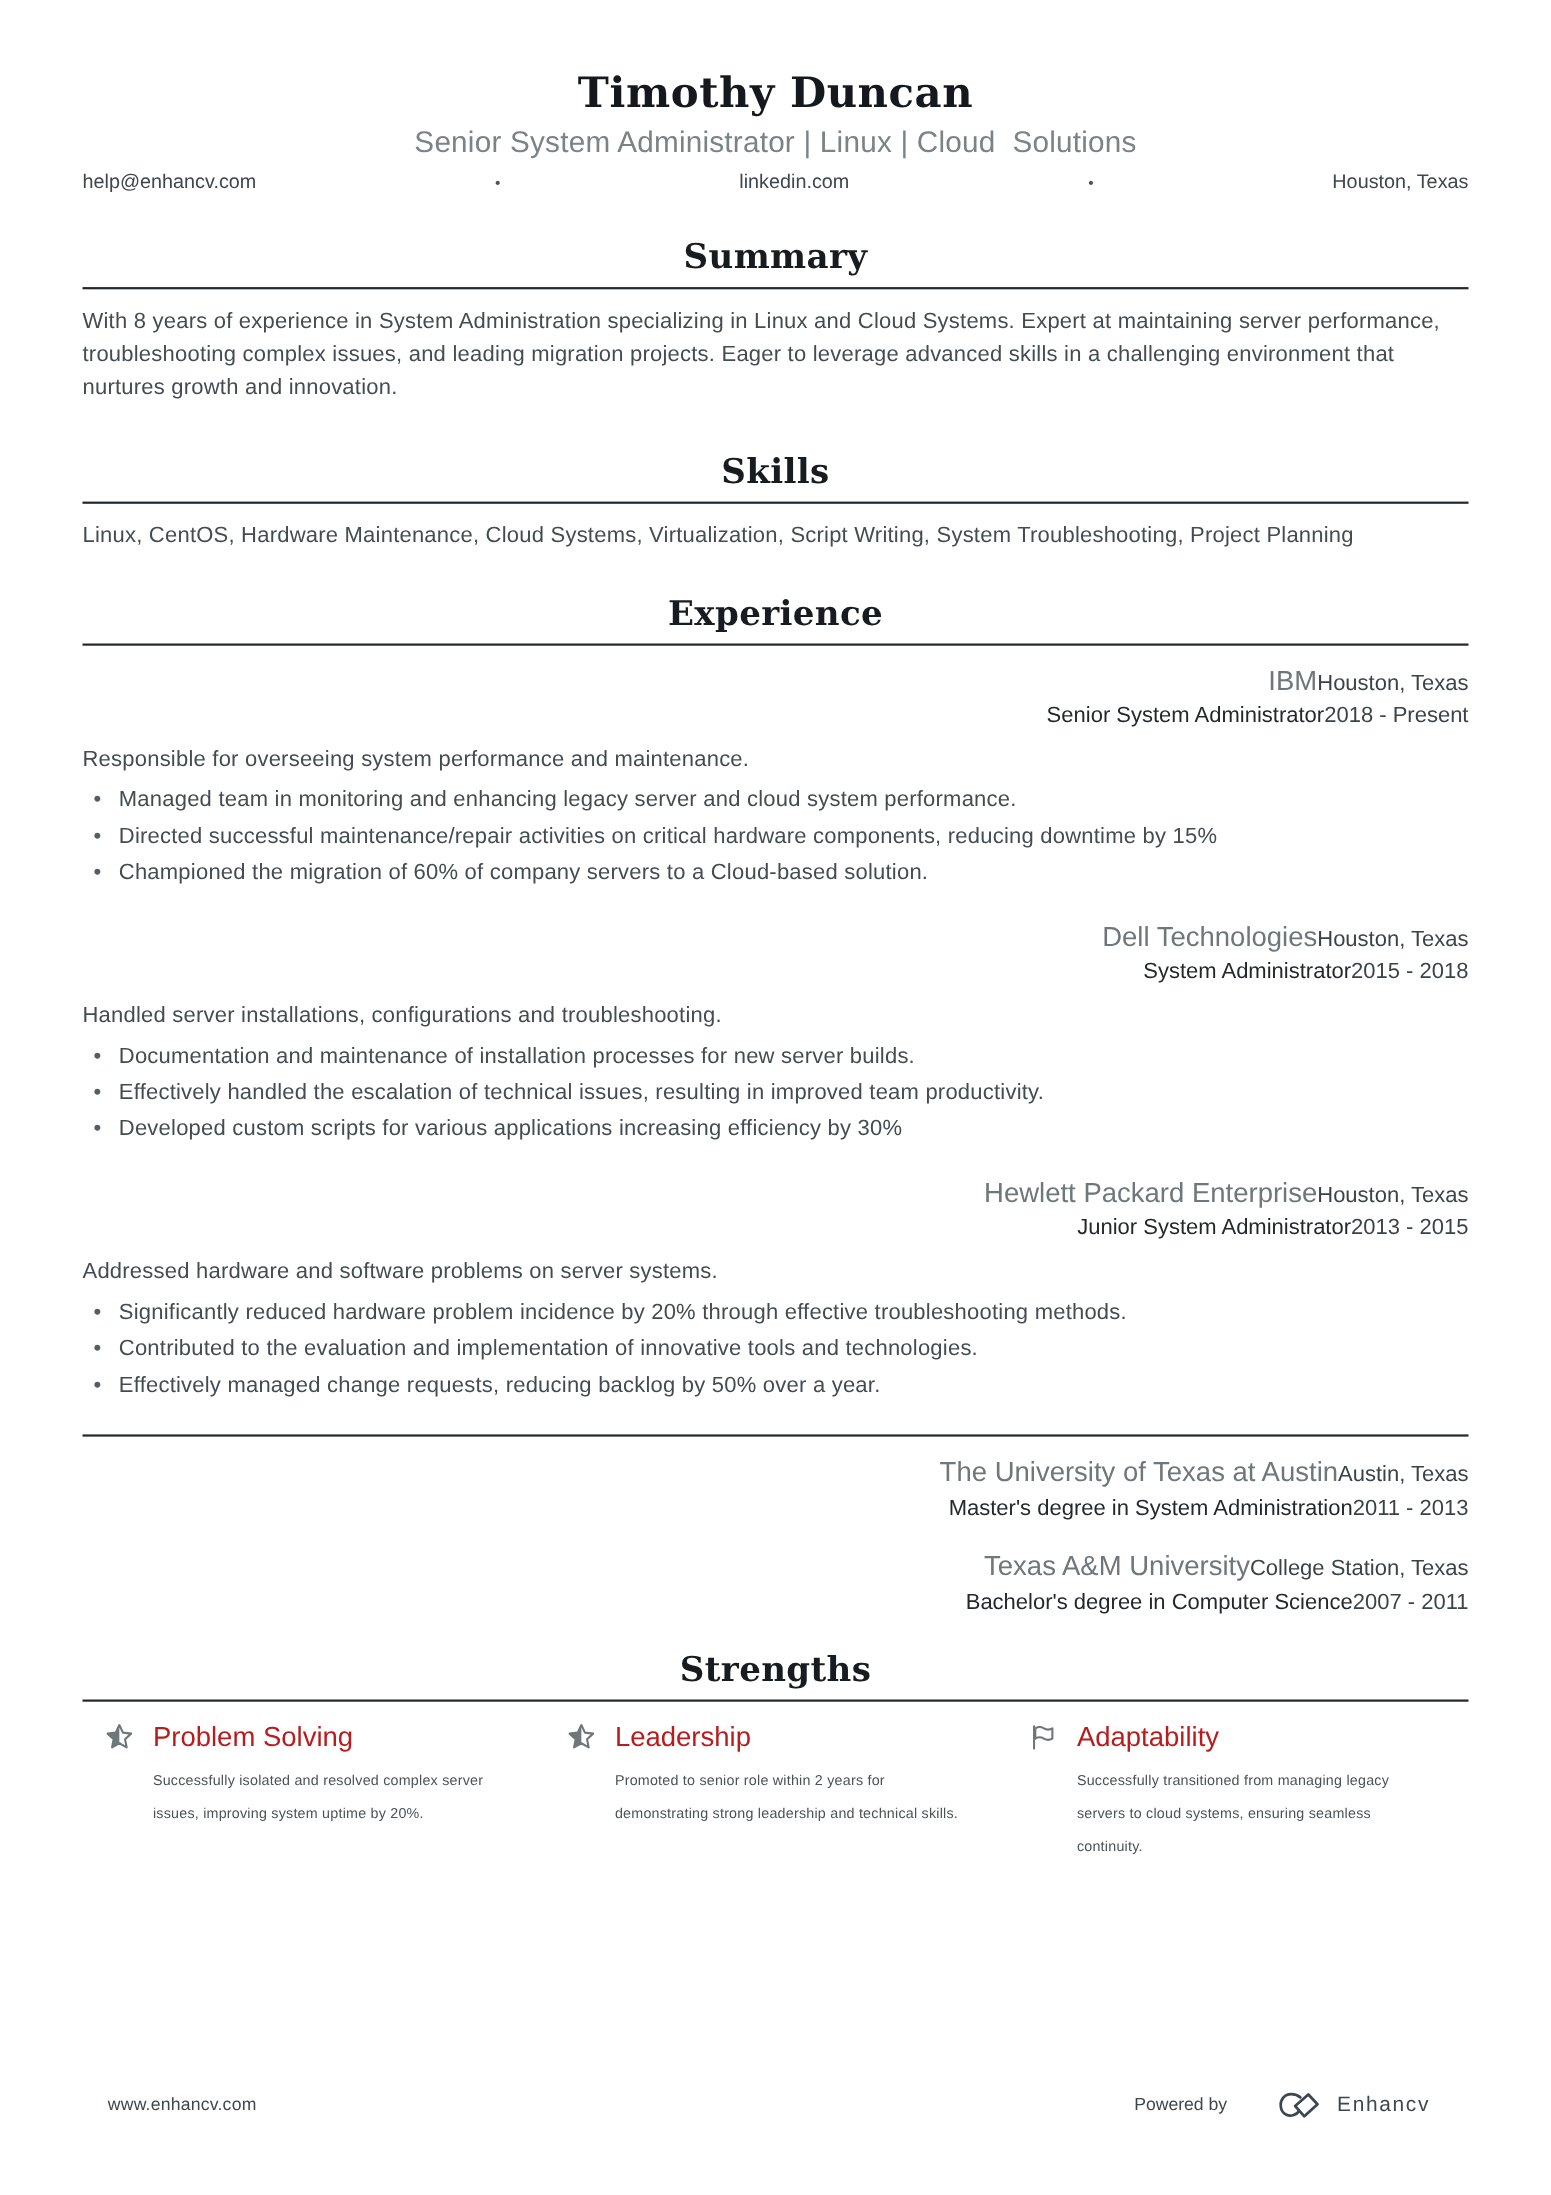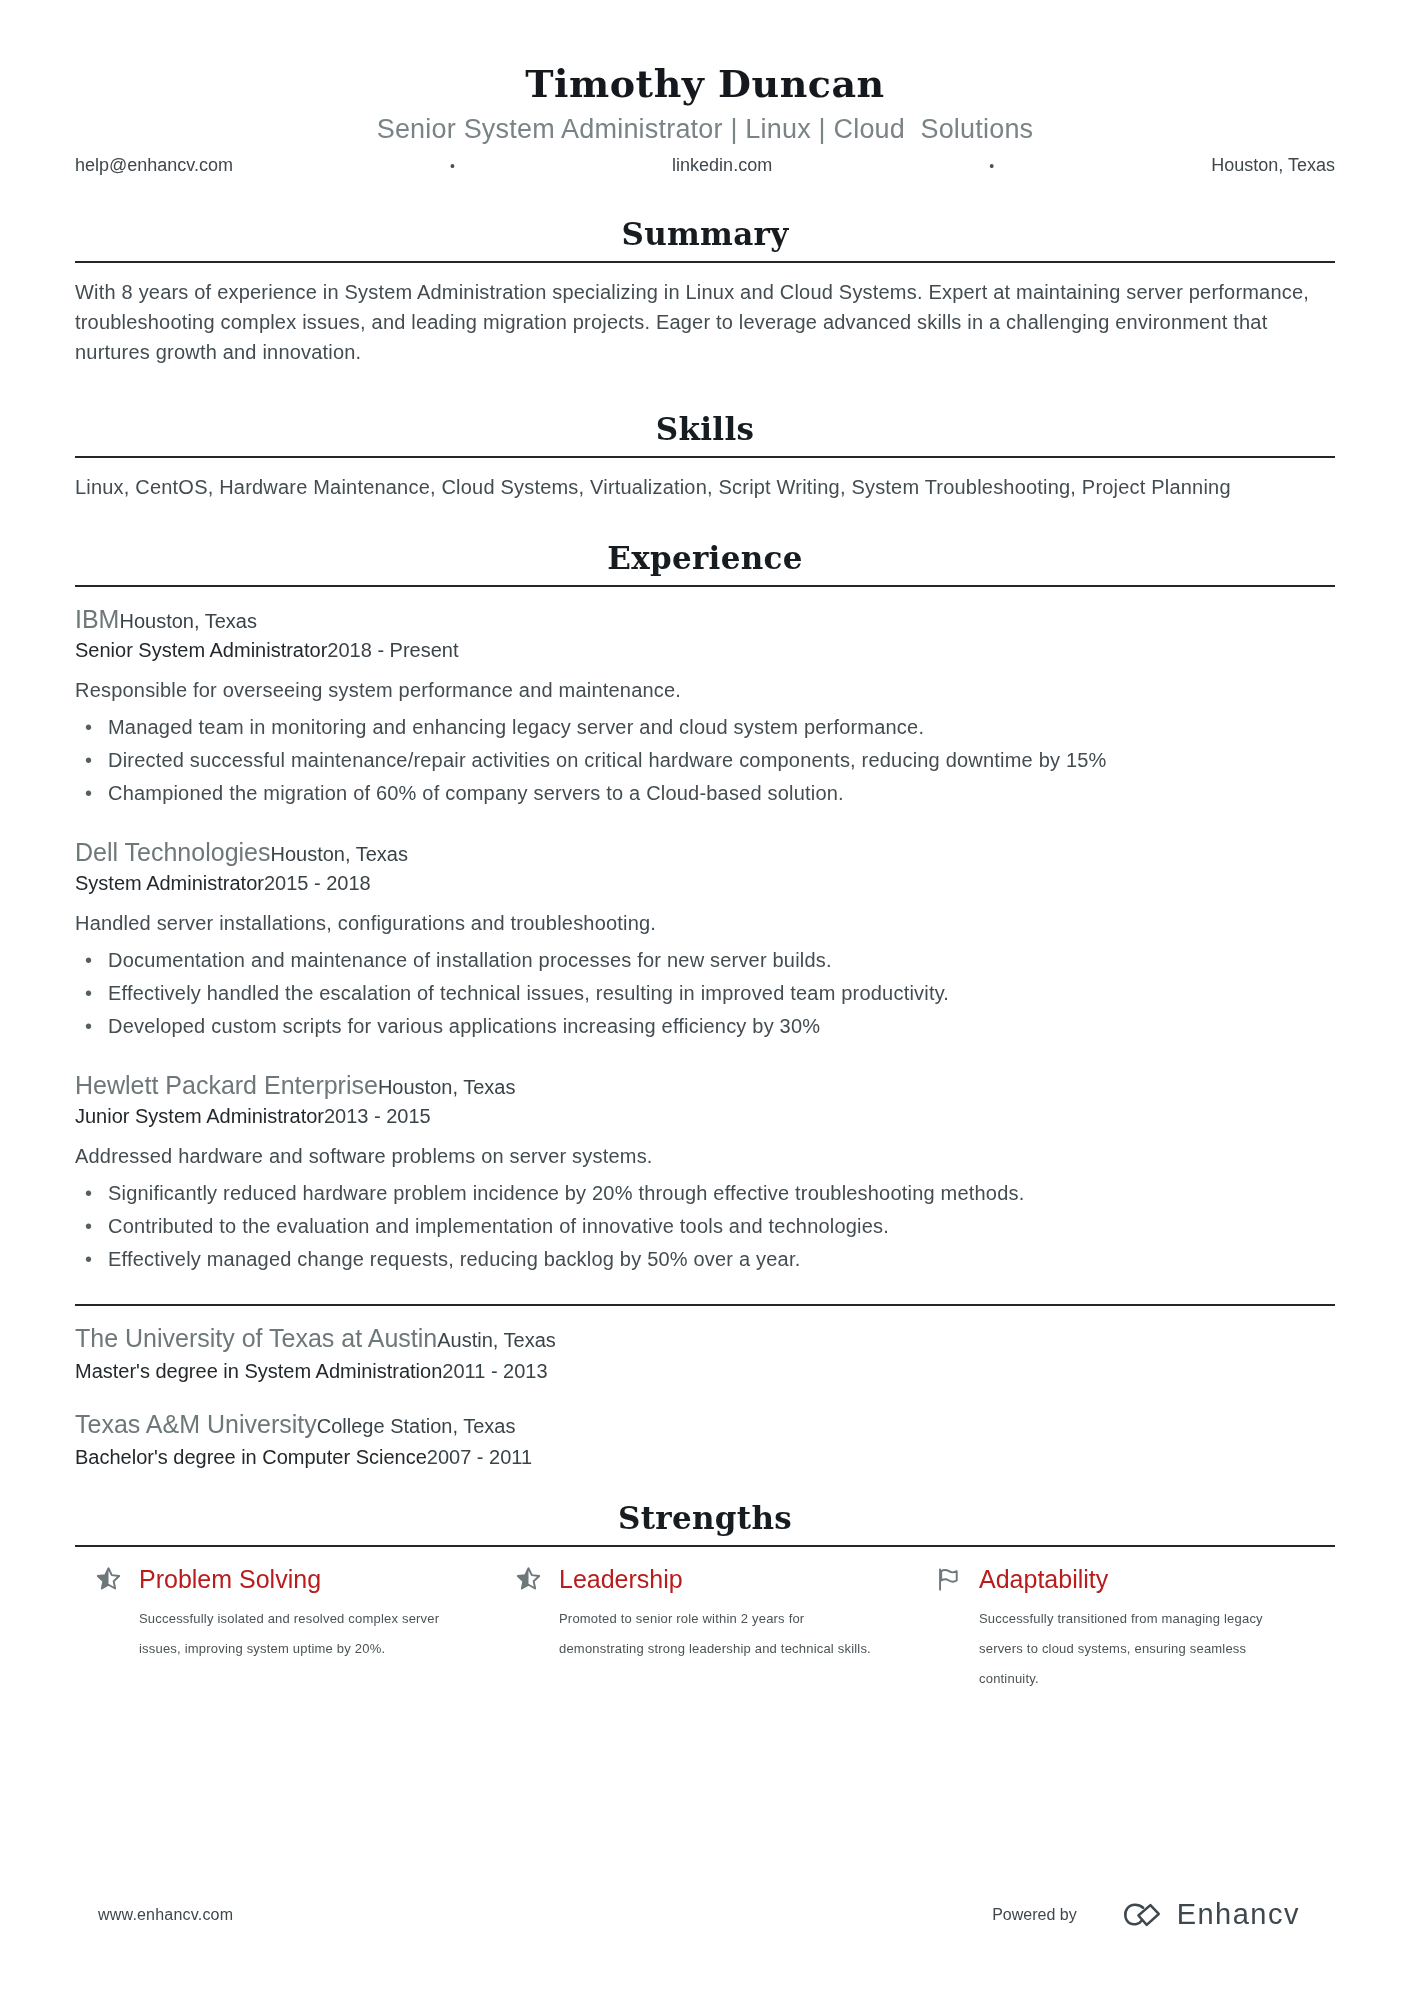--- a/index.html
+++ b/index.html
@@ -37,21 +37,21 @@
   .sec-edu     { margin-top:30px; }
   .sec-str     { margin-top:28px; }
   .bodytext {
     margin-top:14px; font-size:20px; line-height:30px; color:#434c51;
     letter-spacing:.2px;
   }
 
   
   .jobs { margin-top:16px; }
   .job { margin-bottom:28px; }
-  .row { display:flex; justify-content:flex-start; align-items:baseline; }
+  .row { display:flex; justify-content:flex-end; align-items:baseline; }
   .company { font-size:25px; line-height:32px; color:#6e7779; }
   .side { font-size:20px; color:#3a4348; text-align:right; }
   .jobtitle { font-size:20px; line-height:27px; color:#22282c; margin-top:2px; }
   .desc { margin-top:12px; font-size:20px; line-height:28px; color:#434c51; letter-spacing:.2px; }
   ul.bullets { list-style:none; margin-top:9px; }
   ul.bullets li { display:flex; line-height:29px; margin-bottom:4px; font-size:20px; color:#434c51; letter-spacing:.2px; }
   .li-dot { flex:none; width:33px; padding-left:10px; color:#555e62; }
 
   
   .schools { margin-top:16px; }
@@ -69,21 +69,21 @@
 
   
   .footer {
     position:absolute; left:98px; right:110px; top:1898px;
     display:flex; justify-content:space-between; align-items:center;
   }
   .footer-site { font-size:16px; color:#3e474b; letter-spacing:.2px; }
   .powered { display:flex; align-items:center; }
   .powered-label { font-size:16px; color:#3f474c; margin-right:40px; }
   .logo-svg { width:48px; height:32px; margin-right:12px; }
-  .brand { font-size:29px; color:#3d474e; letter-spacing:1.5px; }
+  .brand { font-size:19px; color:#3d474e; letter-spacing:1.5px; }
 </style>
 </head>
 <body>
 
 <div class="page">
 
   <header>
     <div class="name">Timothy Duncan</div>
     <div class="subtitle">Senior System Administrator | Linux | Cloud  Solutions</div>
     <div class="contact">

